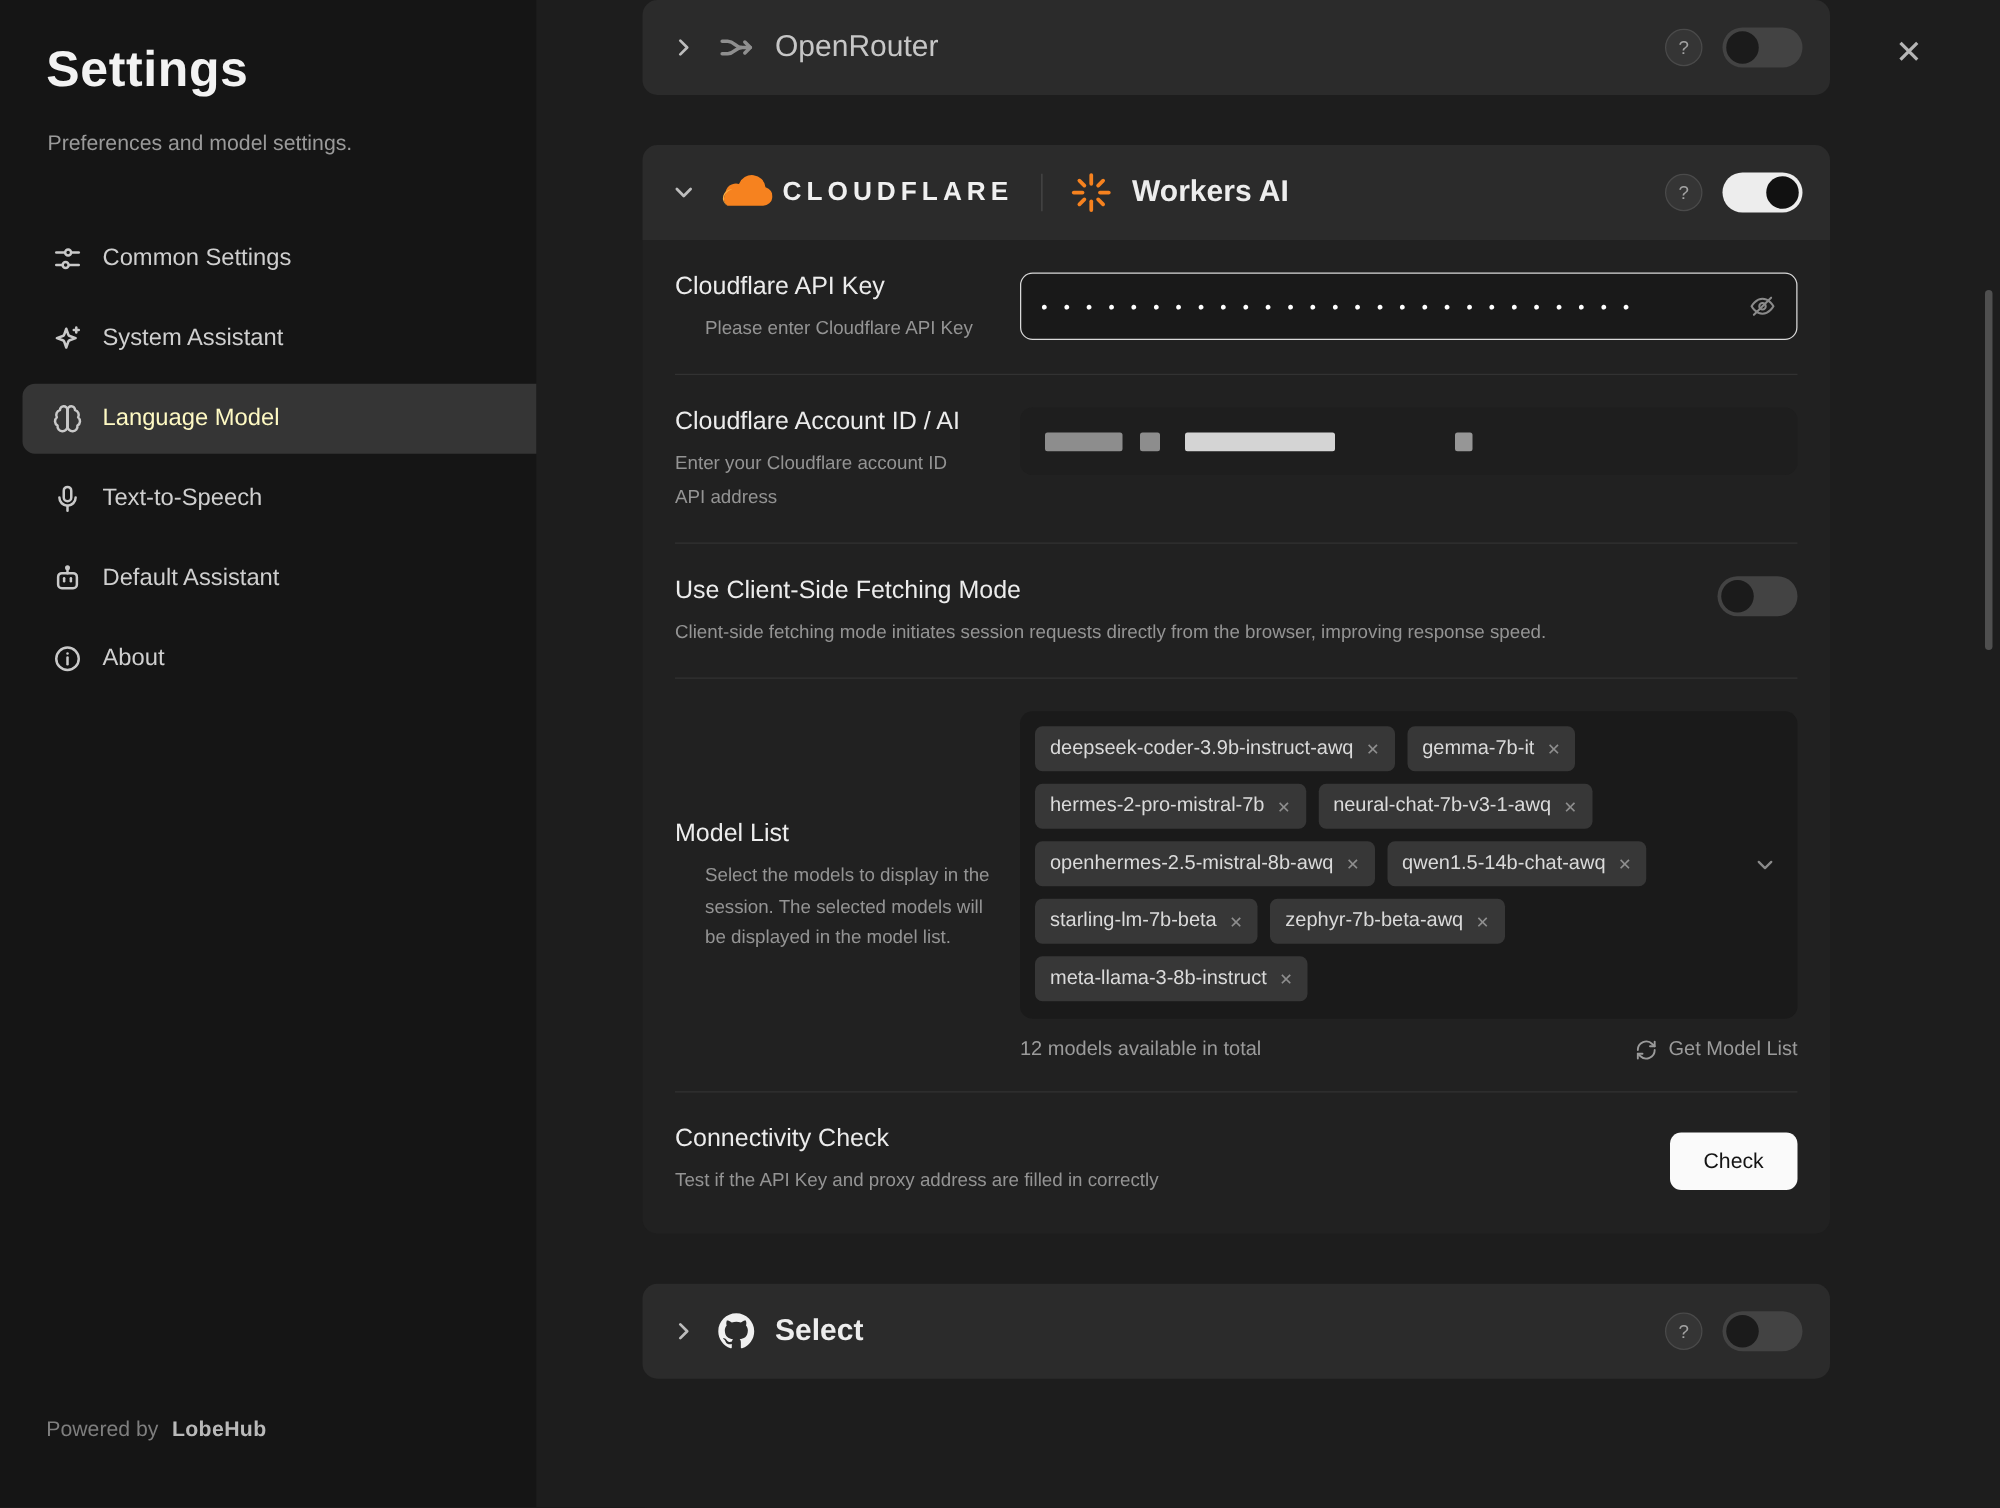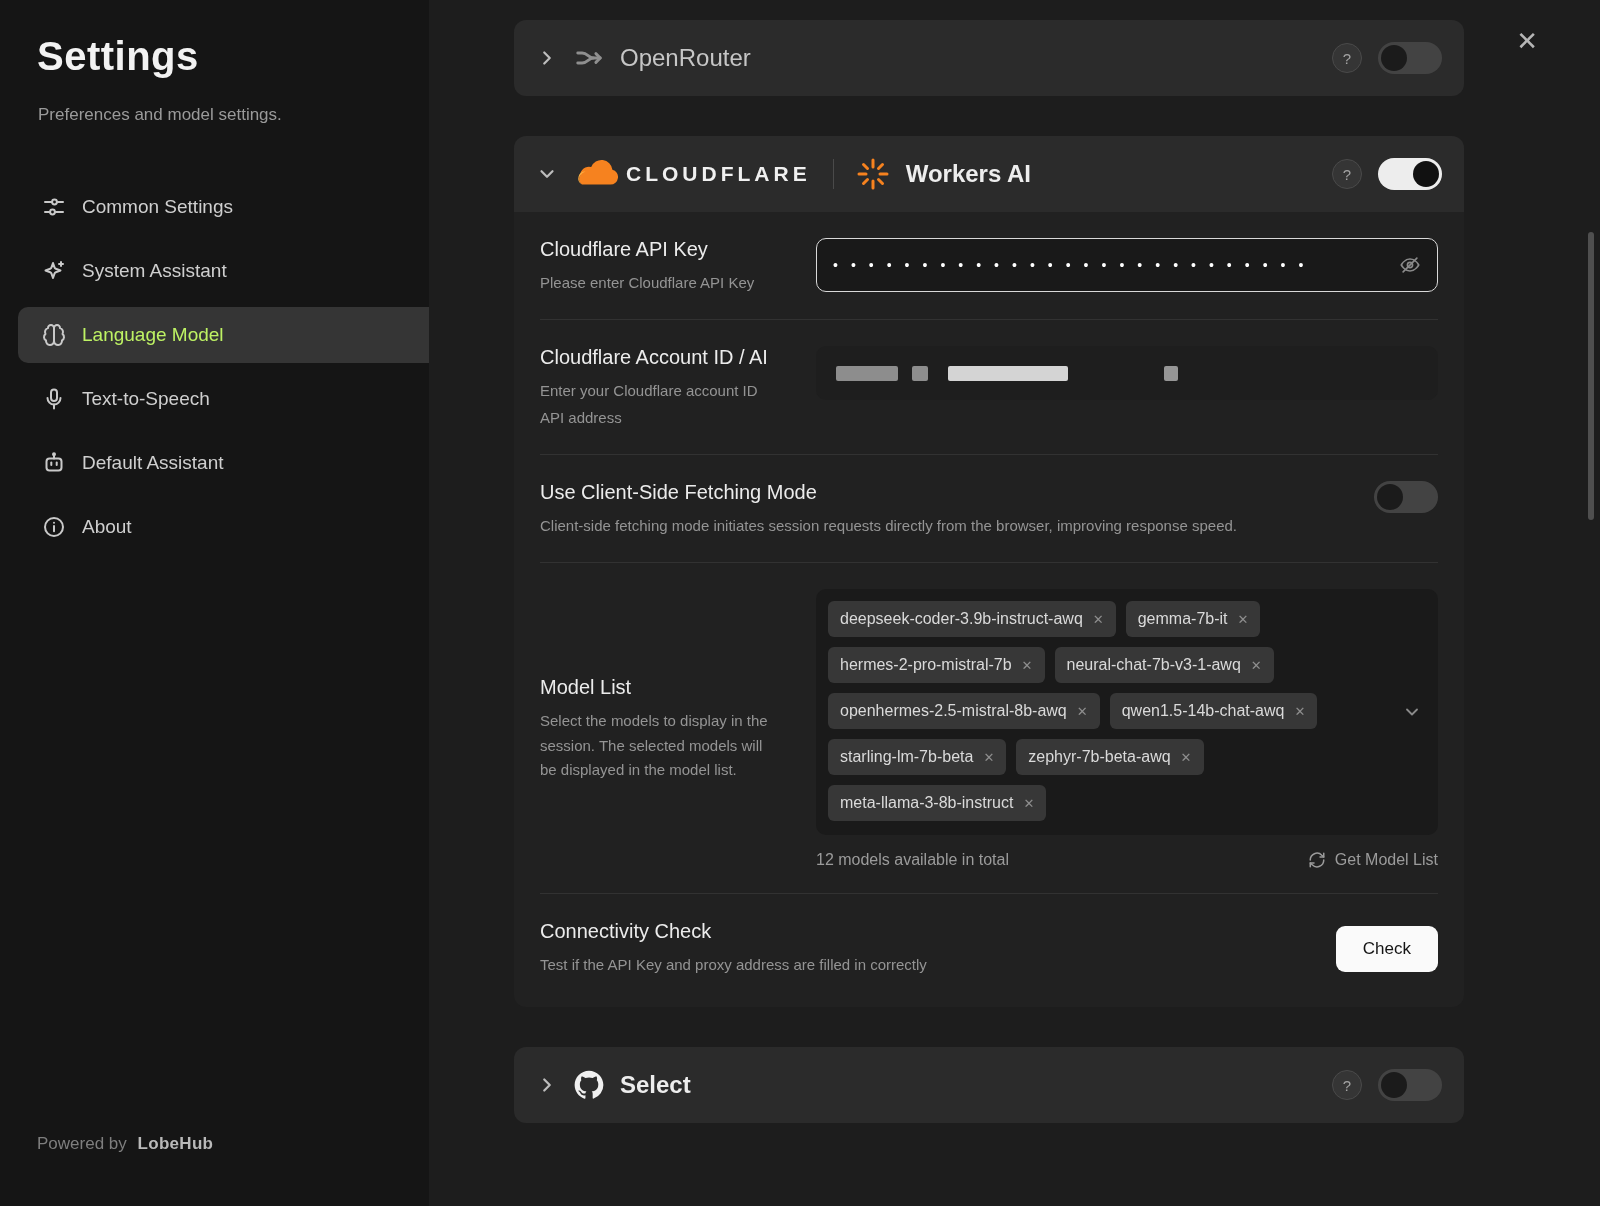--- a/index.html
+++ b/index.html
@@ -19,33 +19,33 @@
     margin:34px 0 0 37px; font-size:40px; font-weight:800; color:#f2f2f2; letter-spacing:.5px;
   }
   .sidebar .subtitle {
     margin:26px 0 0 38px; font-size:17px; color:#9a9a9a;
   }
   .nav { margin-top:54px; padding:0 18px; display:flex; flex-direction:column; gap:8px; }
   .nav-item {
     display:flex; align-items:center; gap:16px; height:56px; padding:0 24px;
     border-radius:10px; font-size:19px; color:#cfcfcf; cursor:pointer;
   }
-  .nav-item.active { background:#353535; color:#bef264; }
+  .nav-item.active { background:#353535; color:#fef9c3; }
   .nav-icon { width:24px; height:24px; display:inline-flex; align-items:center; justify-content:center; }
   .nav-icon svg { width:24px; height:24px; stroke:#c9c9c9; fill:none; stroke-width:2; stroke-linecap:round; stroke-linejoin:round; }
   .sidebar-footer { position:absolute; left:37px; bottom:52px; font-size:17px; color:#7e7e7e; }
   .sidebar-footer strong { color:#b9b9b9; font-weight:700; margin-left:6px; letter-spacing:.3px; }
 
   
   .main { position:absolute; left:429px; top:0; right:0; height:1206px; background:#1d1d1d; }
   .close-btn {
     position:absolute; top:28px; right:62px; background:none; border:none;
     color:#b5b5b5; font-size:26px; line-height:1; cursor:pointer;
   }
-  .content { padding-top:20px; margin-left:85px; width:950px; }
+  .content { padding-top:0; margin-left:85px; width:950px; }
 
   .card { width:950px; border-radius:12px; }
   .card + .card { margin-top:40px; }
   .card-header {
     display:flex; align-items:center; height:76px; padding:0 22px;
     background:#2b2b2b; border-radius:12px; gap:16px; cursor:pointer;
   }
   .card.expanded .card-header { border-radius:12px 12px 0 0; }
   .card-body { background:#212121; border-radius:0 0 12px 12px; padding:0 26px; }
 
@@ -73,21 +73,21 @@
   .vsep { width:1px; height:30px; background:#4a4a4a; margin:0 6px; }
   .wai-title { font-size:24px; font-weight:700; color:#ededed; }
 
   
   .form-row { display:flex; gap:14px; padding:26px 0 24px; }
   .row-left { width:262px; flex-shrink:0; }
   .row-left.wide { flex:1; width:auto; }
   .row-right { flex:1; min-width:0; }
   .field-label { font-size:20px; color:#ececec; font-weight:500; white-space:nowrap; overflow:hidden; }
   .field-desc { margin-top:10px; font-size:15px; color:#949494; line-height:1.62; }
-  .field-desc.narrow { max-width:232px; }
+  .field-desc.narrow { max-width:232px;margin-left:24px; }
   .field-desc.wide { max-width:790px; }
   .divider { height:1px; background:#323232; }
 
   .text-input {
     display:flex; align-items:center; height:54px; background:#191919;
     border:1px solid #d9d9d9; border-radius:10px; padding:0 16px;
   }
   .masked { flex:1; color:#ffffff; font-size:14px; letter-spacing:13px; white-space:nowrap; overflow:hidden; }
   .eye-btn { background:none; border:none; cursor:pointer; display:flex; }
   .eye-btn svg { width:22px; height:22px; stroke:#8a8a8a; fill:none; stroke-width:1.8; stroke-linecap:round; }

